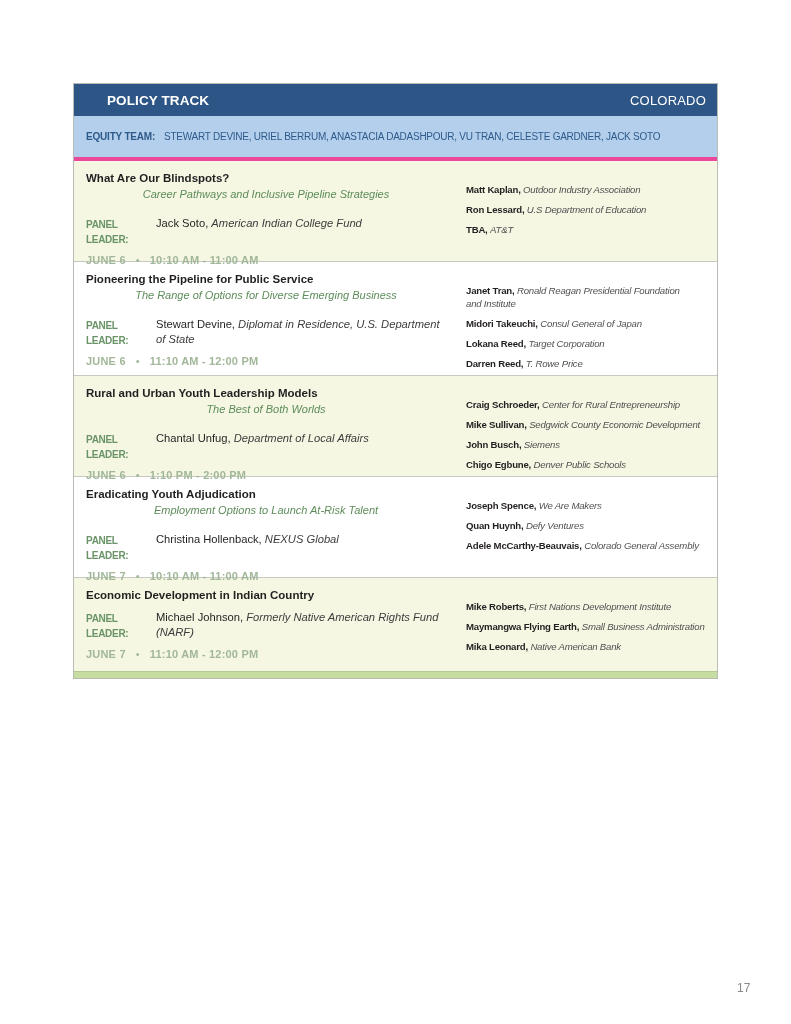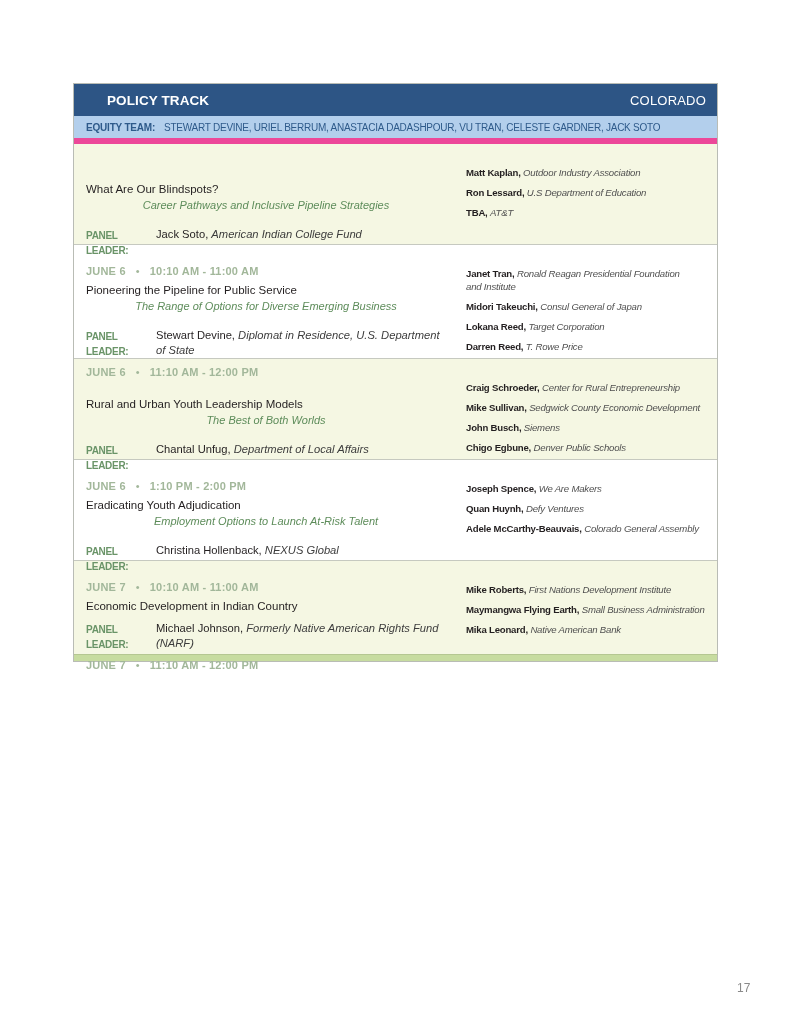--- a/index.html
+++ b/index.html
@@ -17,44 +17,44 @@
       height: 32px;
       background: #2d5585;
       display: flex; align-items: center; justify-content: space-between;
       padding: 0 11px 0 12px;
       color: #ffffff;
     }
     .track-title { font-weight: bold; font-size: 13.5px; letter-spacing: 0.1px; padding-left: 21px; }
     .track-region { font-size: 13px; letter-spacing: 0.2px; }
 
     .equity {
-      height: 28px;
+      height: 45px;
       background: #b3cfec;
       display: flex; align-items: center;
       padding-left: 12px;
       font-family: "Liberation Sans", sans-serif;
       font-size: 10px;
       color: #2e5a8a;
       transform-origin: left center;
-      border-bottom: 6px solid #ec4899;
+      border-bottom: 4px solid #ec4899;
     }
     .equity-label { font-weight: bold; margin-right: 9px; letter-spacing: -0.2px; }
     .equity-names { letter-spacing: -0.25px; }
 
     .session {
       display: flex;
       border-bottom: 1px solid #c6c9c0;
     }
     .session.tinted { background: #f5f7e3; }
     .session.plain { background: #ffffff; }
 
     .sess-left { width: 382px; padding: 10px 10px 0 12px; }
     .sess-right { flex: 1; padding: 22px 8px 0 10px; }
 
-    .sess-title { font-weight: normal; font-size: 11.5px; color: #231f20; line-height: 14px; margin-top: 28px; }
+    .sess-title { font-weight: bold; font-size: 11.5px; color: #231f20; line-height: 14px; }
     .sess-subtitle { font-style: italic; font-size: 11px; color: #5d8c5a; line-height: 16px; margin-top: 1px; text-align: center; }
 
     .leader { display: flex; margin-top: 14px; line-height: 15px; }
     .leader.nosub { margin-top: 8px; }
     .leader-label {
       font-family: "Liberation Sans", sans-serif;
       font-size: 10px; font-weight: bold;
       color: #6a9468; width: 70px; flex: none;
       padding-top: 1px; letter-spacing: -0.3px;
     }

